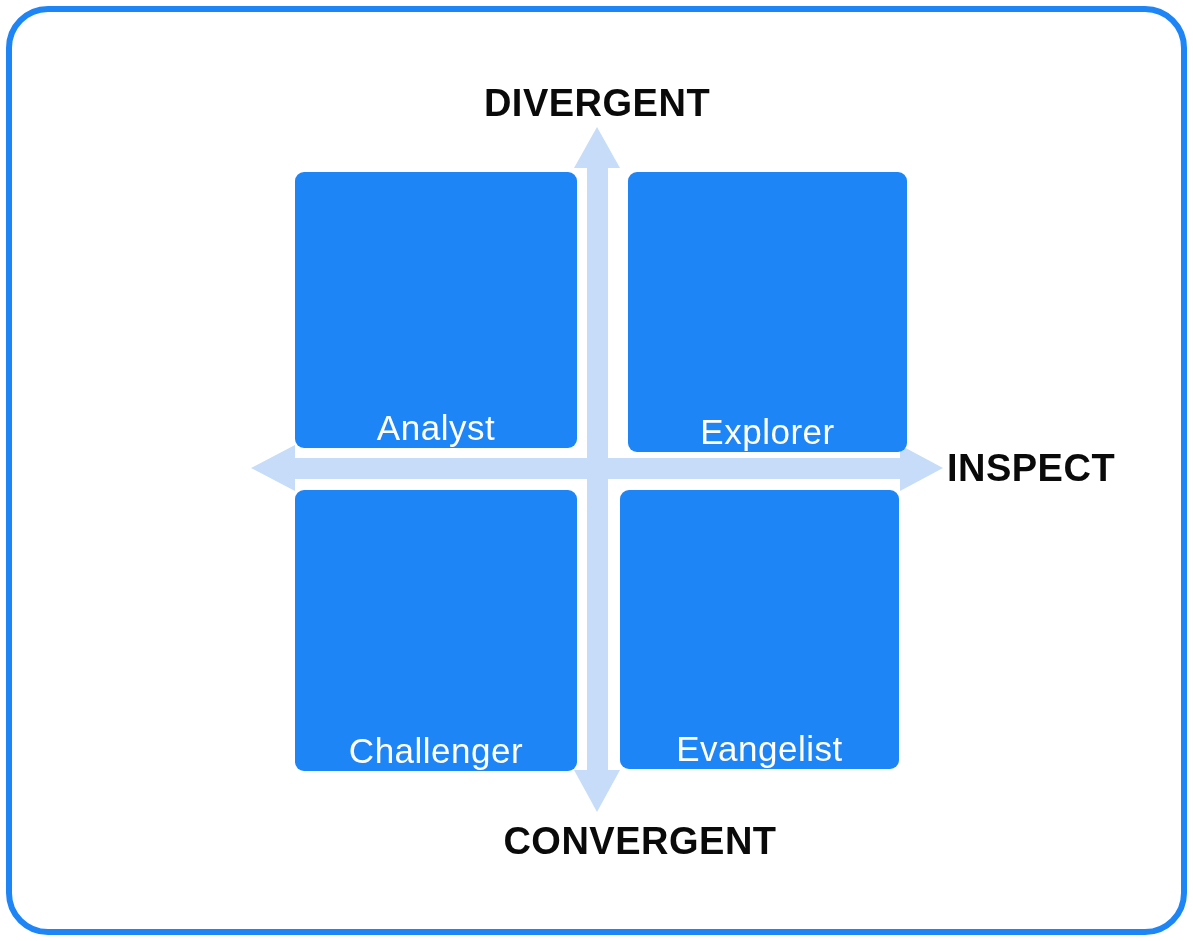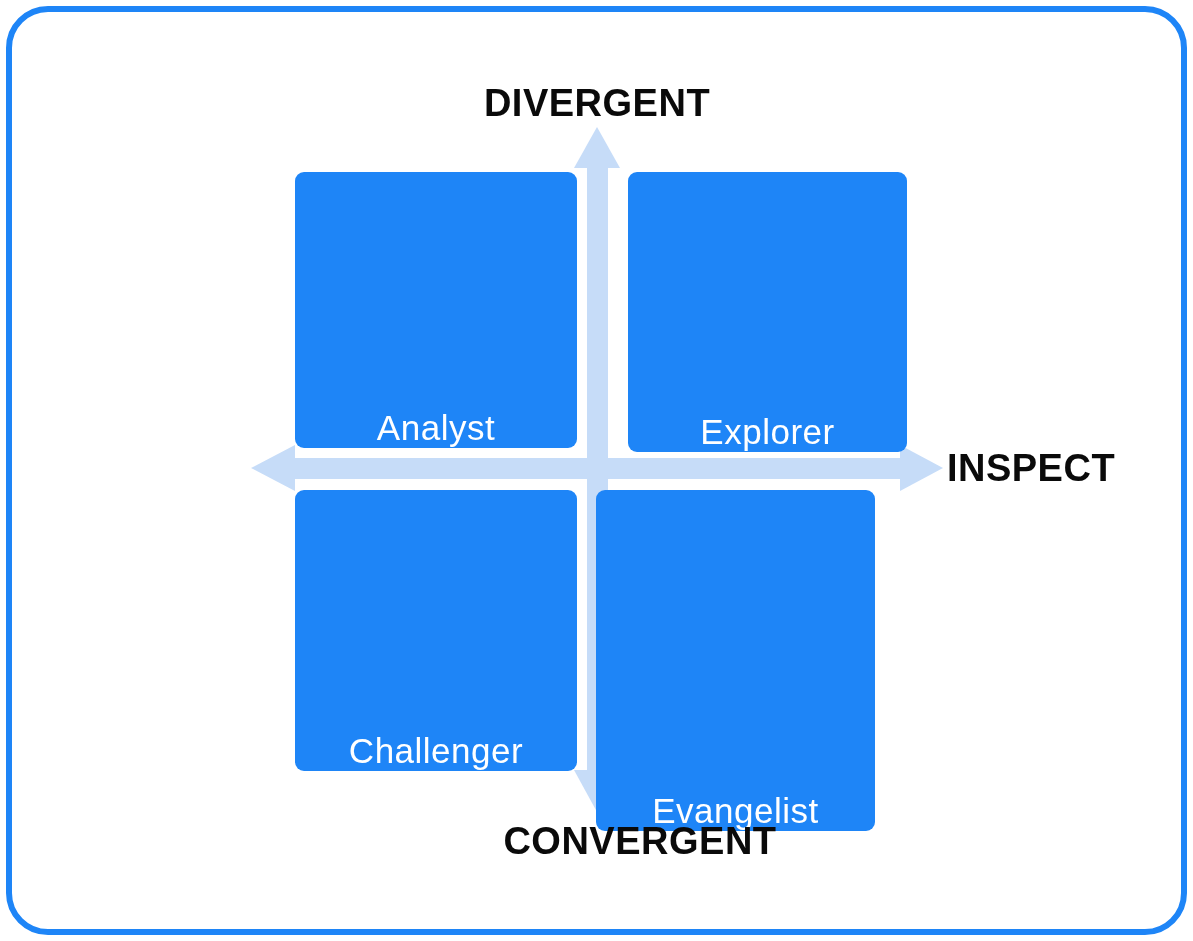--- a/index.html
+++ b/index.html
@@ -50,21 +50,21 @@
   }
   .quadrant-label {
     color: var(--quadrant-text);
     font-size: 35px;
     font-weight: 400;
     letter-spacing: 0.5px;
   }
   .q-top-left     { left: 295px; top: 172px; width: 282px; height: 276px; }
   .q-top-right    { left: 628px; top: 172px; width: 279px; height: 280px; }
   .q-bottom-left  { left: 295px; top: 490px; width: 282px; height: 281px; }
-  .q-bottom-right { left: 596px; top: 490px; width: 279px; height: 341px; }
+  .q-bottom-right { left: 620px; top: 490px; width: 279px; height: 279px; }
   .axis-label {
     position: absolute;
     color: var(--axis-label-text);
     font-size: 38px;
     font-weight: 800;
     letter-spacing: 0.5px;
     white-space: nowrap;
     text-align: center;
   }
   .axis-label-top    { left: 597px; top: 82px;  transform: translateX(-50%); }

